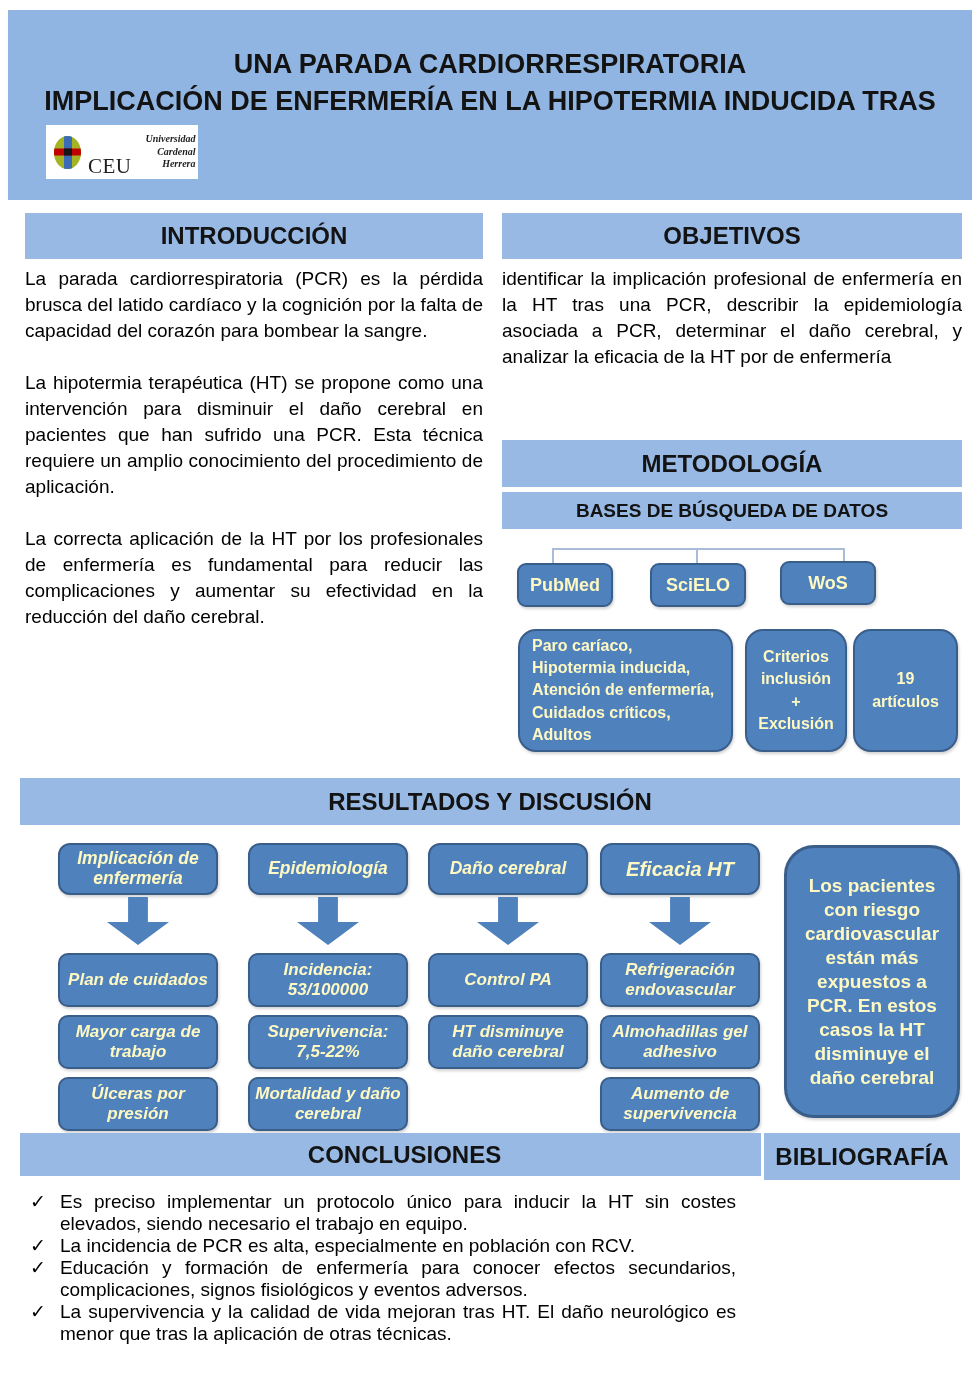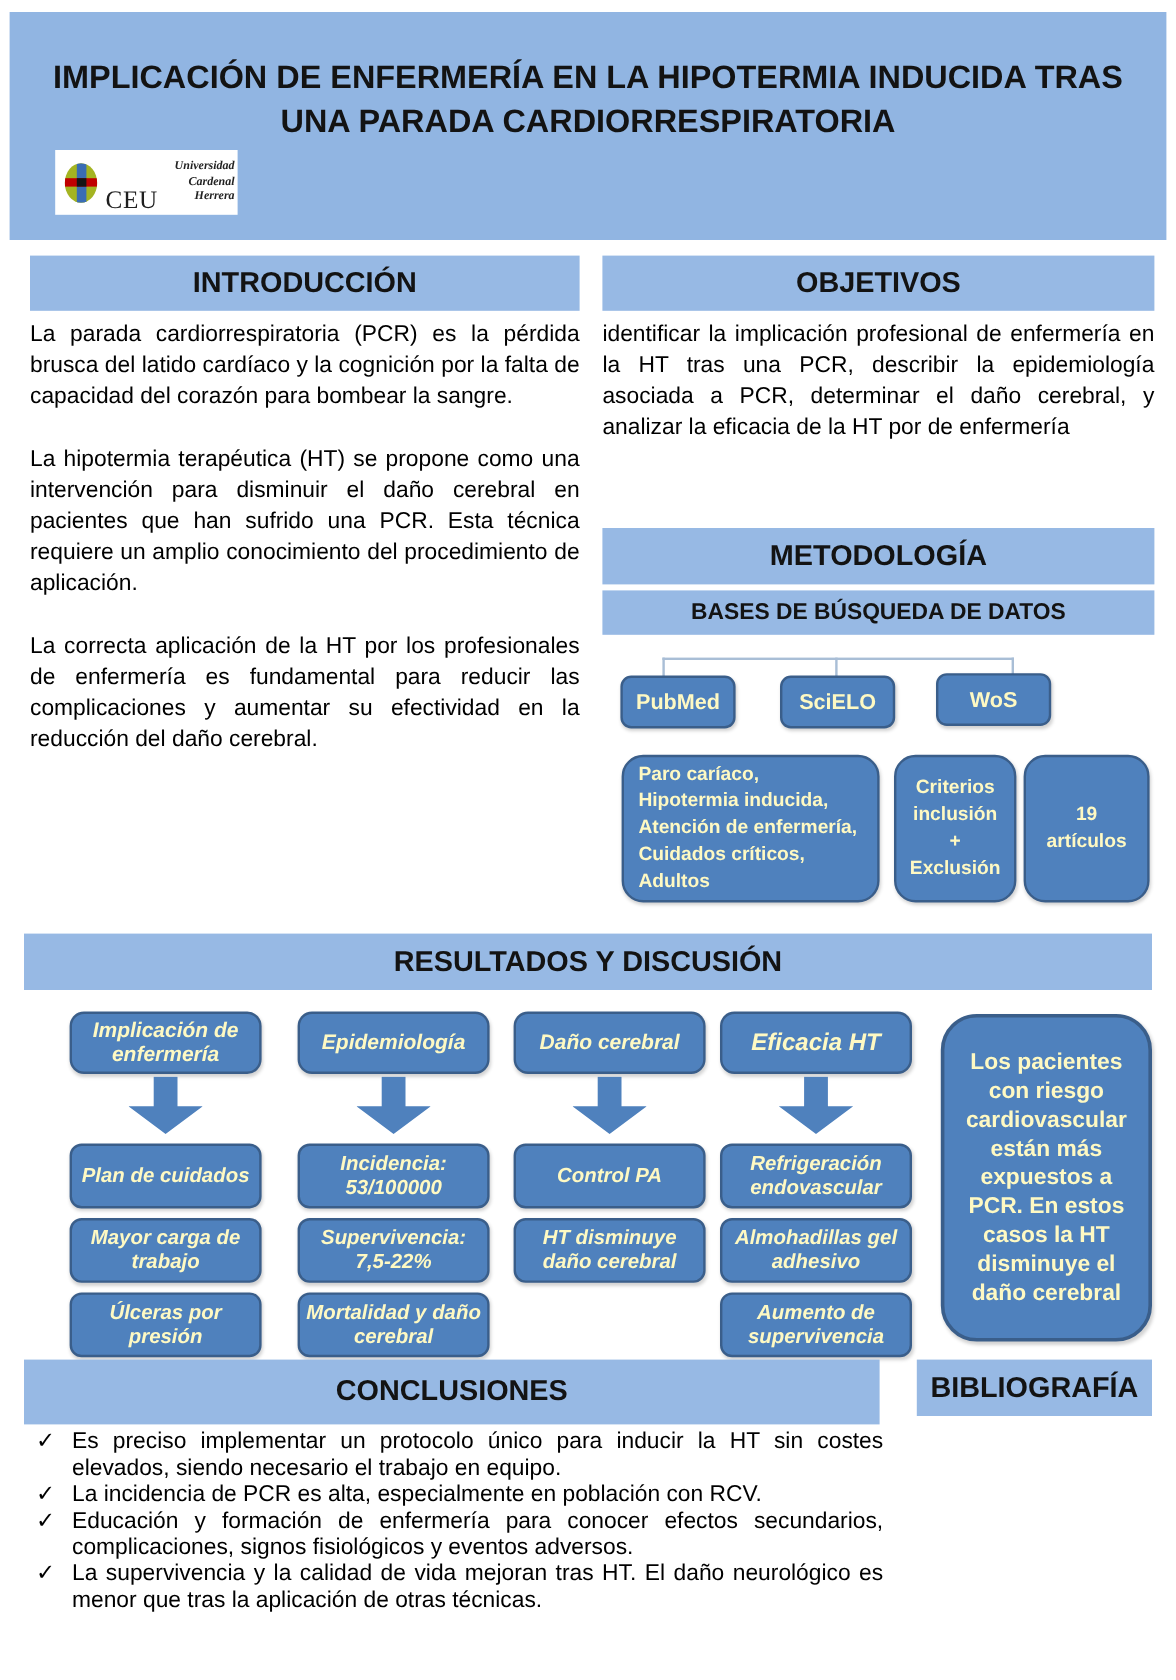--- a/index.html
+++ b/index.html
@@ -54,22 +54,22 @@
   .bl .ck{width:22px;flex:0 0 auto;font-size:19px;line-height:22px;}
   .bl .tx{flex:1;font-size:19px;line-height:22px;text-align:justify;}
 </style>
 </head>
 <body>
 
 <div class="poster">
 
   <header class="banner">
     <div class="title">
+      <div>UNA PARADA CARDIORRESPIRATORIA</div>
       <div>IMPLICACIÓN DE ENFERMERÍA EN LA HIPOTERMIA INDUCIDA TRAS</div>
-      <div>UNA PARADA CARDIORRESPIRATORIA</div>
     </div>
     <div class="logo">
       <span class="crest">
         <span class="v"></span>
           <span class="h"></span>
           <span class="c"></span>
       </span>
       <span class="ceu">CEU</span>
       <span class="logo-sep"></span>
       <span class="org">
@@ -141,21 +141,21 @@
   <div class="rescol" style="left:600px;">
     <div class="dark hd" style="font-size:20px;">Eficacia HT</div>
     <div class="arrow"></div>
     <div class="dark it">Refrigeración endovascular</div>
     <div class="dark it">Almohadillas gel adhesivo</div>
     <div class="dark it">Aumento de supervivencia</div>
   </div>
 
   <div class="dark side">Los pacientes con riesgo cardiovascular están más expuestos a PCR. En estos casos la HT disminuye el daño cerebral</div>
 
-  <div class="bar" style="left:20px;top:1133px;width:713px;height:54px;">CONCLUSIONES</div>
+  <div class="bar" style="left:20px;top:1133px;width:713px;height:43px;padding-left:28px;">CONCLUSIONES</div>
   <div class="bar" style="left:764px;top:1133px;width:196px;height:47px;">BIBLIOGRAFÍA</div>
 
   <div class="bullets">
     <div class="bl">
       <span class="ck">✓</span>
       <span class="tx">Es preciso implementar un protocolo único para inducir la HT sin costes elevados, siendo necesario el trabajo en equipo.</span>
     </div>
     <div class="bl">
       <span class="ck">✓</span>
       <span class="tx">La incidencia de PCR es alta, especialmente en población con RCV.</span>

